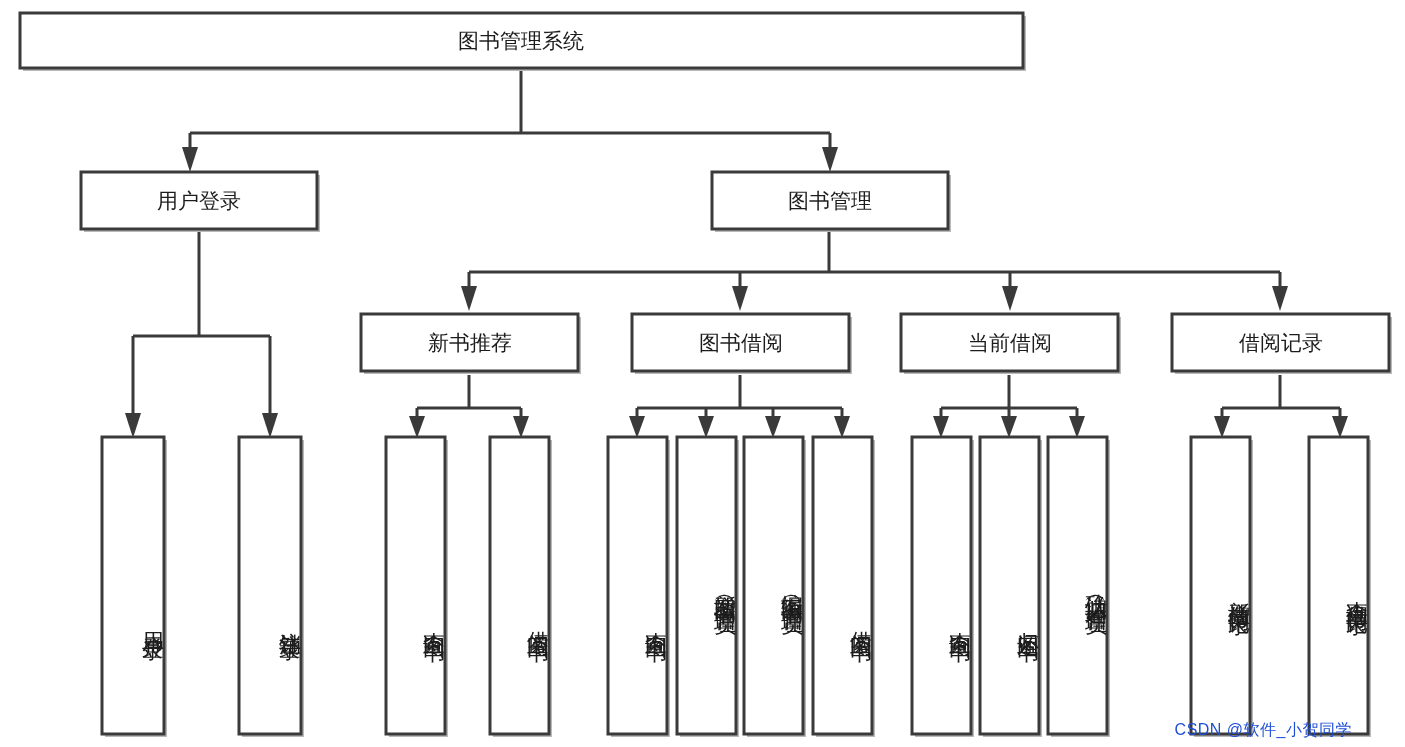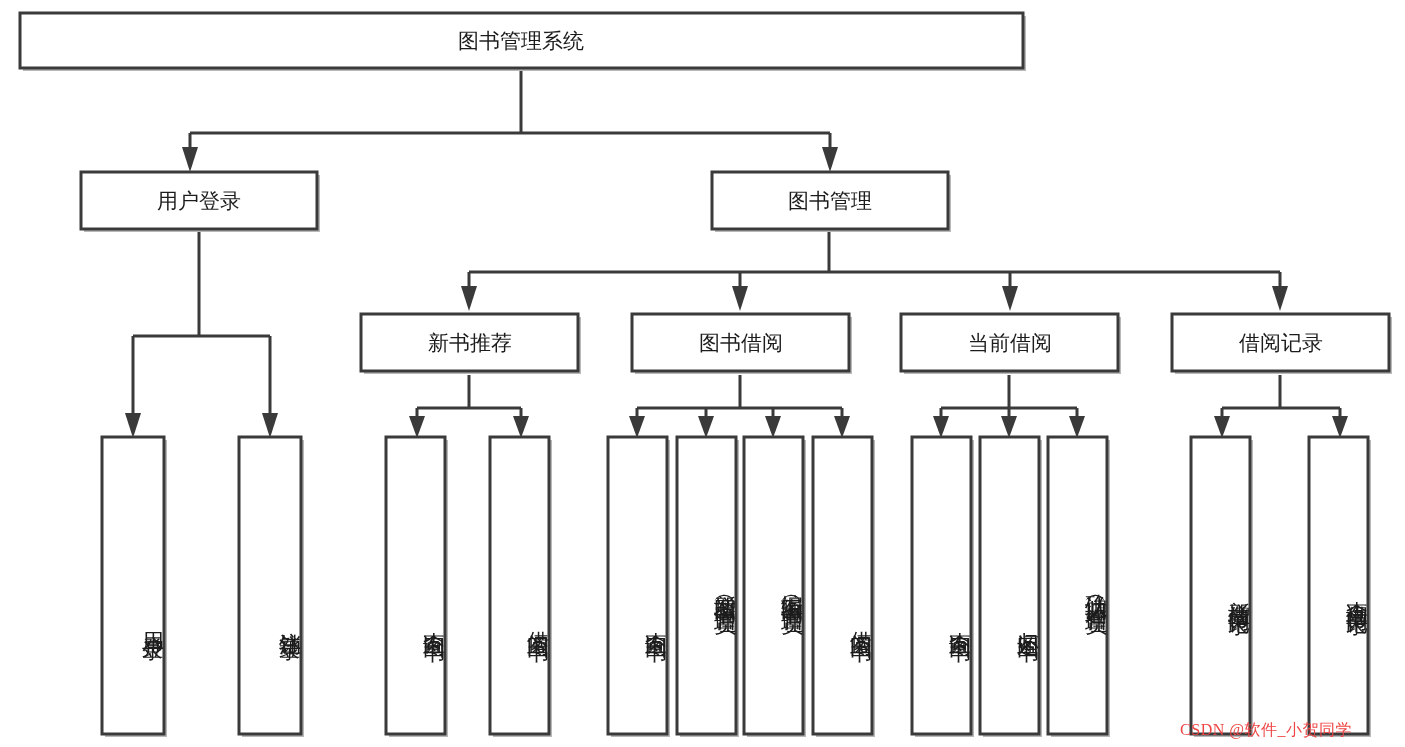--- a/index.html
+++ b/index.html
@@ -65,23 +65,23 @@
     display: flex;
     align-items: flex-start;
     justify-content: center;
     white-space: nowrap;
     pointer-events: none;
   }
   .watermark {
     position: absolute;
     right: 8px;
     bottom: 6px;
-    font-family: Liberation Serif, serif;
+    font-family: Liberation Sans, sans-serif;
     font-size: 16px;
-    color: #ef4444;
+    color: #1d4ed8;
     letter-spacing: 0.5px;
     user-select: none;
   }
 </style>
 </head>
 <body>
 
 <div id="diagram-root">
 
   <svg id="flow" viewBox="0 0 1405 747" xmlns="http://www.w3.org/2000/svg">

